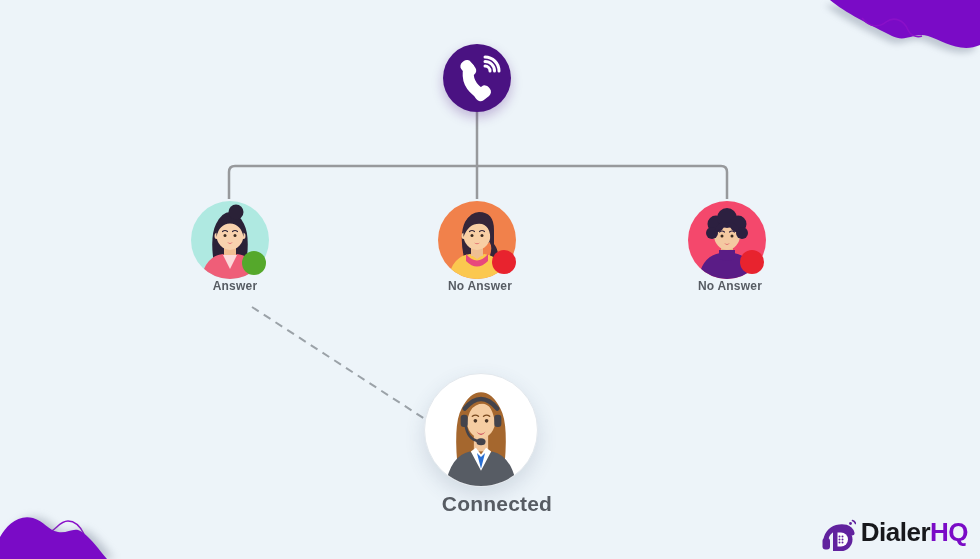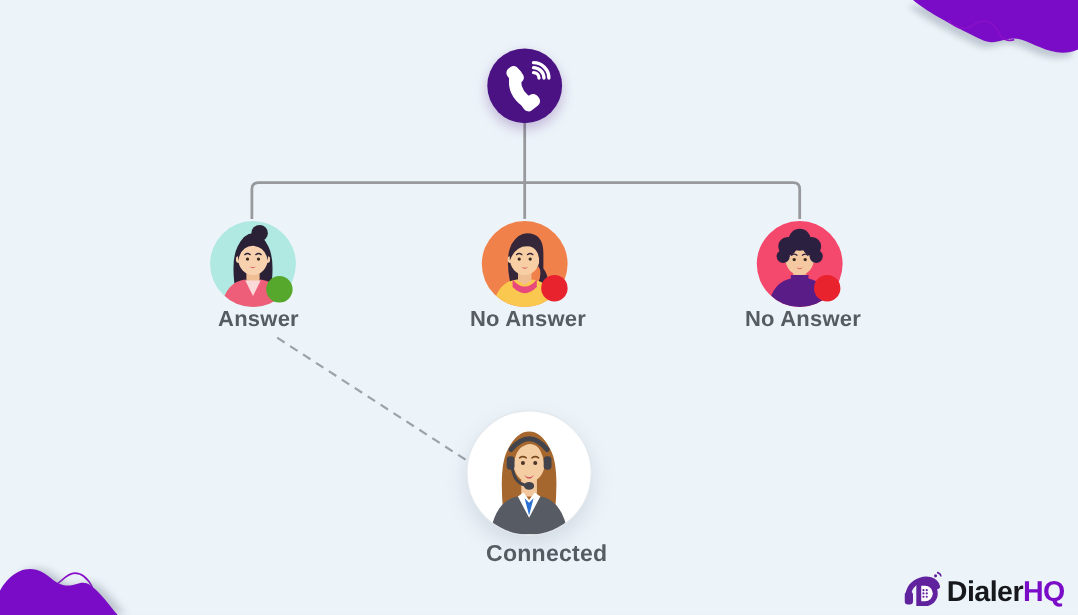--- a/index.html
+++ b/index.html
@@ -14,41 +14,41 @@
   .phone-node {
     left:443px; top:44px; width:68px; height:68px;
     background:#4A1282; border-radius:50%;
     box-shadow:0 5px 12px rgba(74,18,130,.28);
     display:flex; align-items:center; justify-content:center;
   }
   .avatar-node { width:80px; height:80px; }
   .avatar-node svg { display:block; overflow:visible; }
   .branch-label {
     position:absolute; z-index:2; transform:translateX(-50%);
-    font-size:20px; font-weight:600; color:#575C63; letter-spacing:.2px;
+    font-size:12px; font-weight:600; color:#575C63; letter-spacing:.2px;
     white-space:nowrap;
   }
   .connected-node {
     left:424px; top:373px; width:114px; height:114px;
     background:#ffffff; border-radius:50%; overflow:hidden;
     border:1px solid #E3E8ED;
     box-shadow:0 8px 20px rgba(60,80,110,.16);
   }
   .connected-label {
     top:492px; left:485px; font-size:21px; font-weight:700; color:#575C63;margin-left:12px;
   }
   .label-answer   { top:279px; left:235px; }
   .label-noanswer1{ top:279px; left:480px; }
   .label-noanswer2{ top:279px; left:730px; }
   .blob { position:absolute; z-index:3; pointer-events:none; }
   .blob-tr { top:0; right:0; }
   .blob-bl { bottom:0; left:0; }
   .logo {
     position:absolute; right:12px; bottom:6px; z-index:4;
-    display:flex; align-items:flex-end; gap:5px;
+    display:flex; align-items:flex-start; gap:5px;
   }
   .logo-text { font-size:26px; font-weight:800; letter-spacing:-0.5px; color:#17181C; }
   .logo-text .hq { color:#7A0BC6; }
 </style>
 </head>
 <body>
 
 <div class="canvas">
 
   <svg class="lines-svg" width="980" height="559" viewBox="0 0 980 559">

